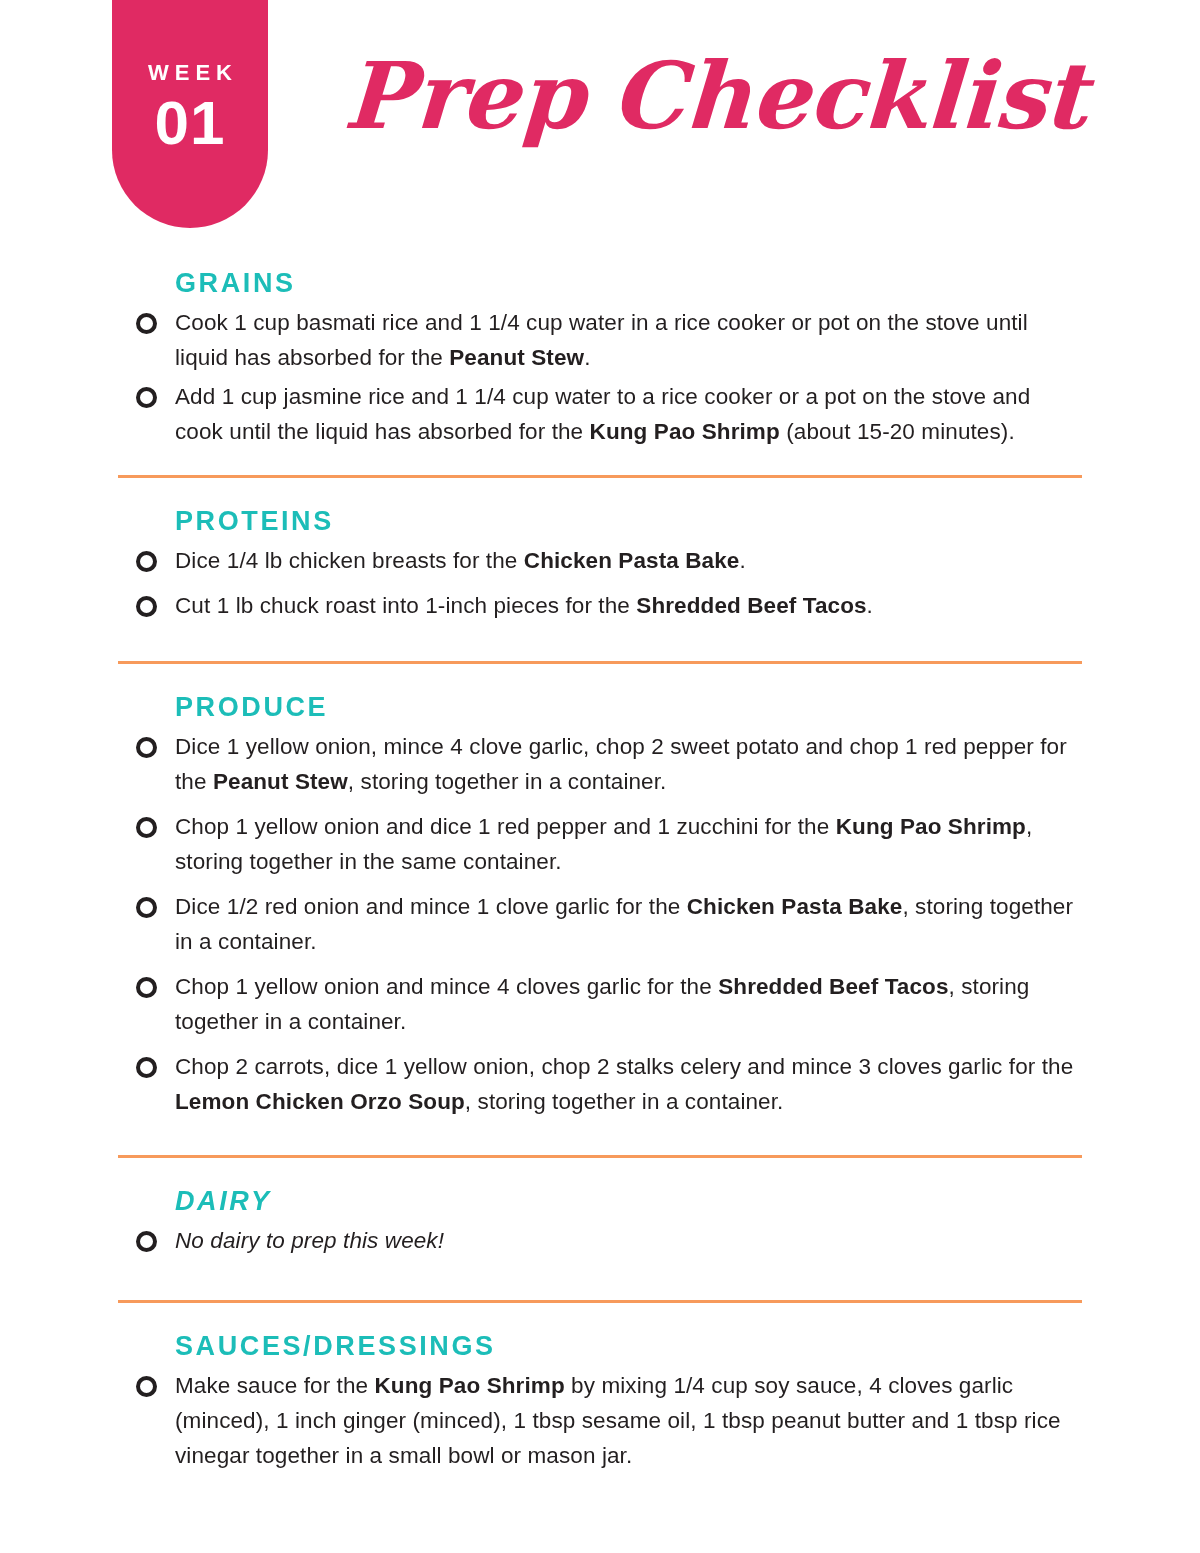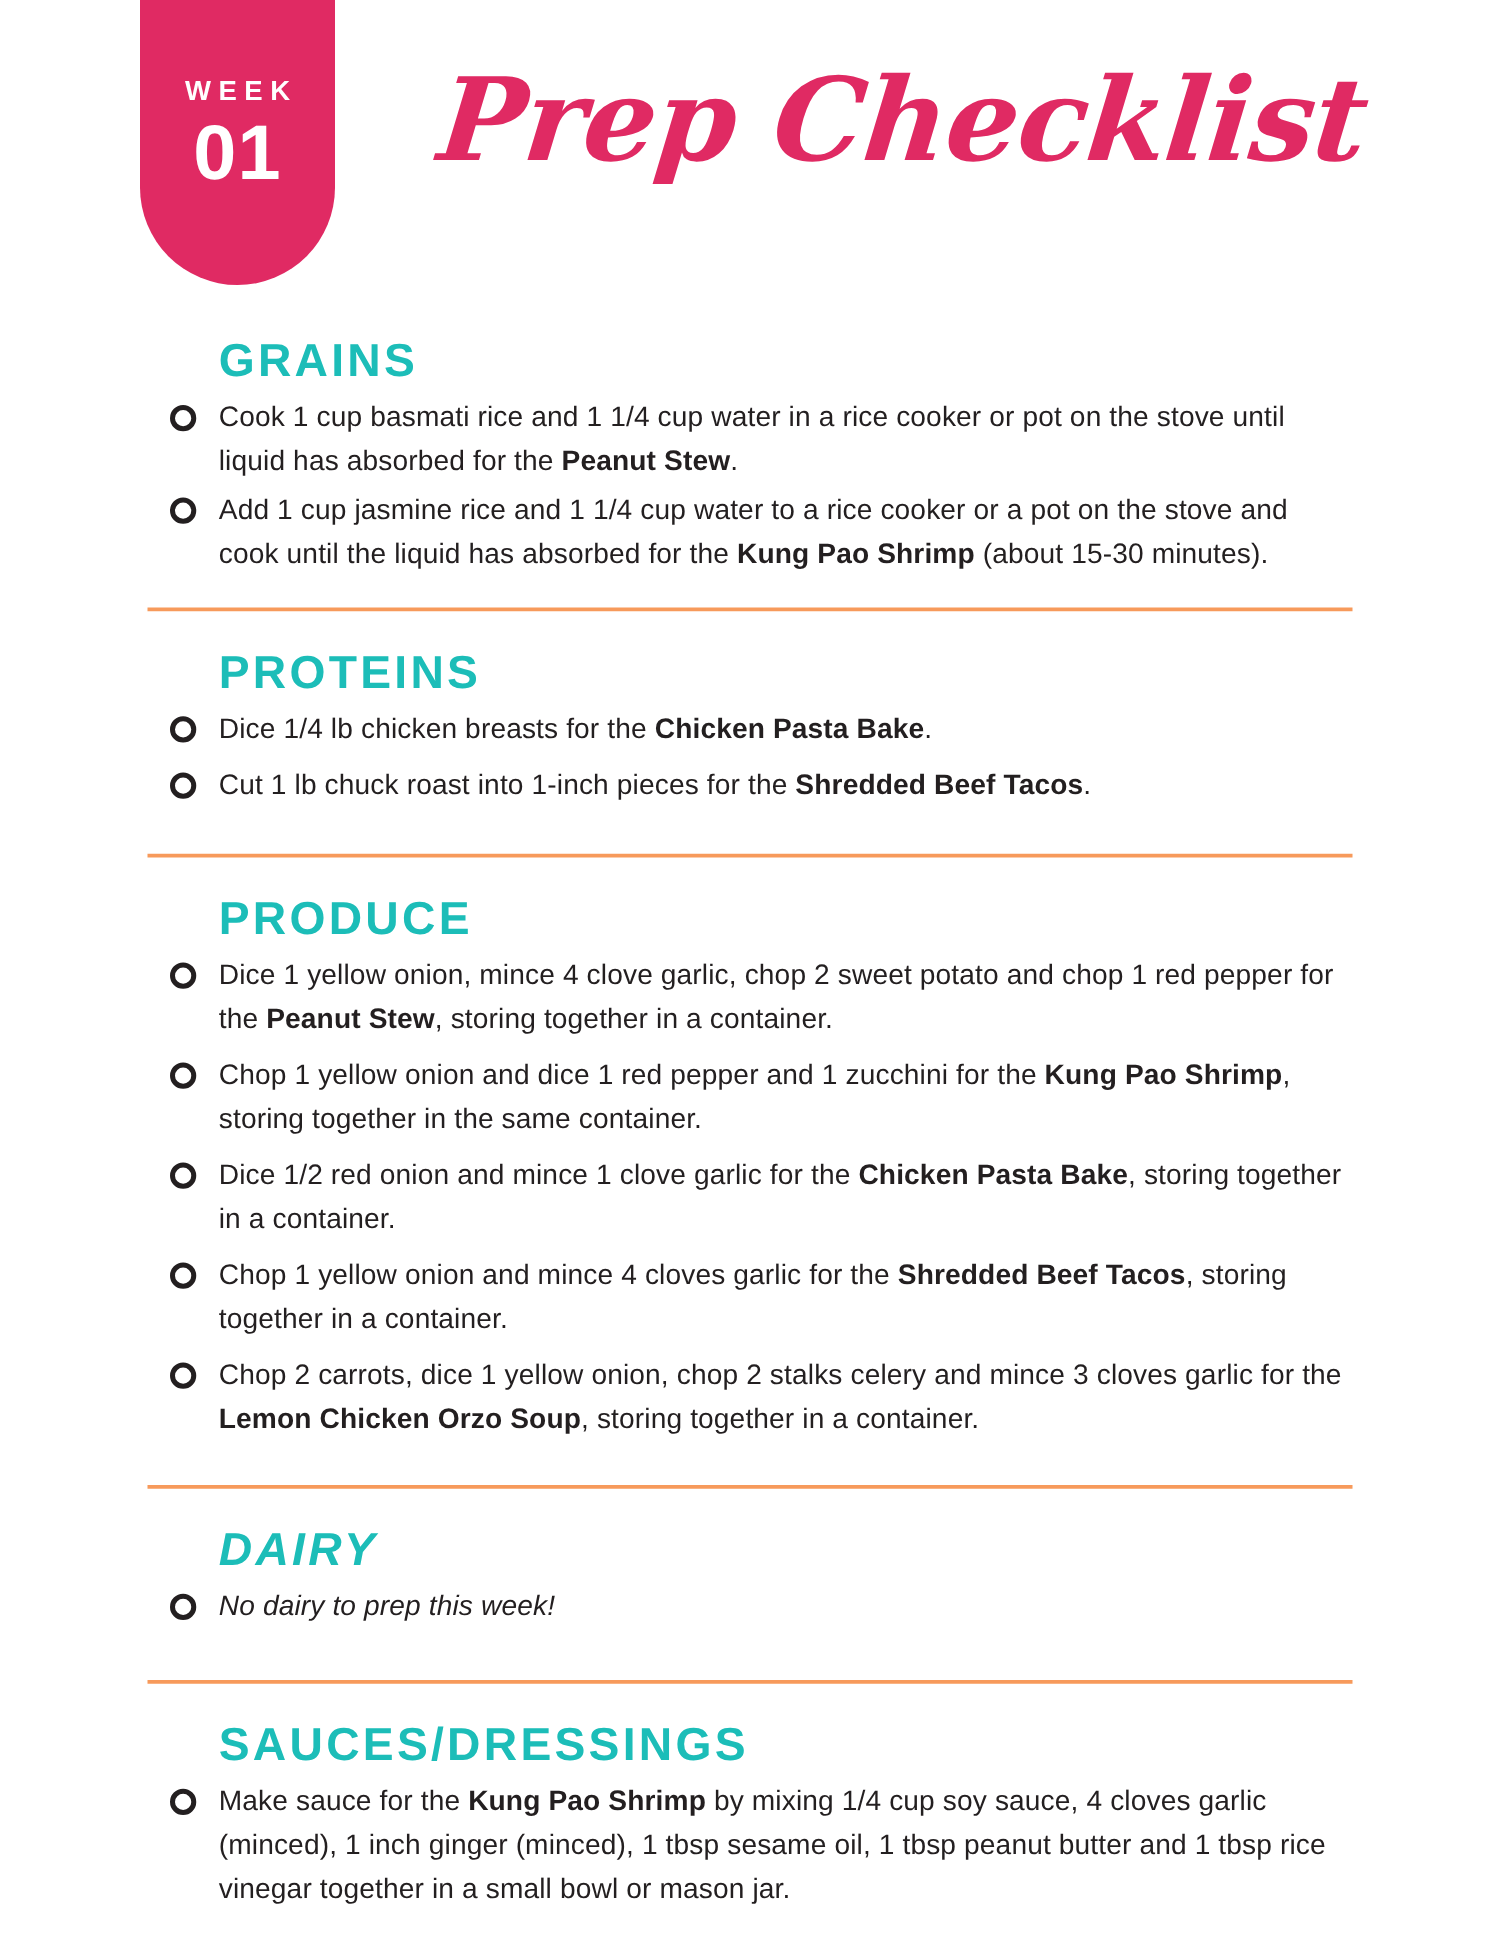--- a/index.html
+++ b/index.html
@@ -71,21 +71,21 @@
     position: absolute;
     top: 252px;
     left: 0;
     right: 0;
   }
   .section {
     padding: 0 118px 0 118px;
   }
   .section-title {
     color: #1CBDB8;
-    font-size: 37px;
+    font-size: 27px;
     font-weight: bold;
     letter-spacing: 2.6px;
     margin: 0 0 6px 57px;
   }
   .items {
     margin: 0;
     padding: 0;
     list-style: none;
   }
   .item {
@@ -145,21 +145,21 @@
 <div class="content" id="content-root">
     <div class="section sp-grains">
       <div class="section-title">GRAINS</div>
       <ul class="items">
         <li class="item">
           <span class="checkbox"></span>
           <span class="item-text"><span>Cook 1 cup basmati rice and 1 1/4 cup water in a rice cooker or pot on the stove until liquid has absorbed for the </span><b>Peanut Stew</b><span>.</span></span>
         </li>
         <li class="item">
           <span class="checkbox"></span>
-          <span class="item-text"><span>Add 1 cup jasmine rice and  1 1/4 cup water to a rice cooker or a pot on the stove and cook until the liquid has absorbed for the </span><b>Kung Pao Shrimp</b><span> (about 15-30 minutes).</span></span>
+          <span class="item-text"><span>Add 1 cup jasmine rice and  1 1/4 cup water to a rice cooker or a pot on the stove and cook until the liquid has absorbed for the </span><b>Kung Pao Shrimp</b><span> (about 15-20 minutes).</span></span>
         </li>
       </ul>
     </div>
     <div class="divider"></div>
     <div class="section sp-proteins">
       <div class="section-title">PROTEINS</div>
       <ul class="items">
         <li class="item">
           <span class="checkbox"></span>
           <span class="item-text"><span>Dice 1/4 lb chicken breasts for the </span><b>Chicken Pasta Bake</b><span>.</span></span>

